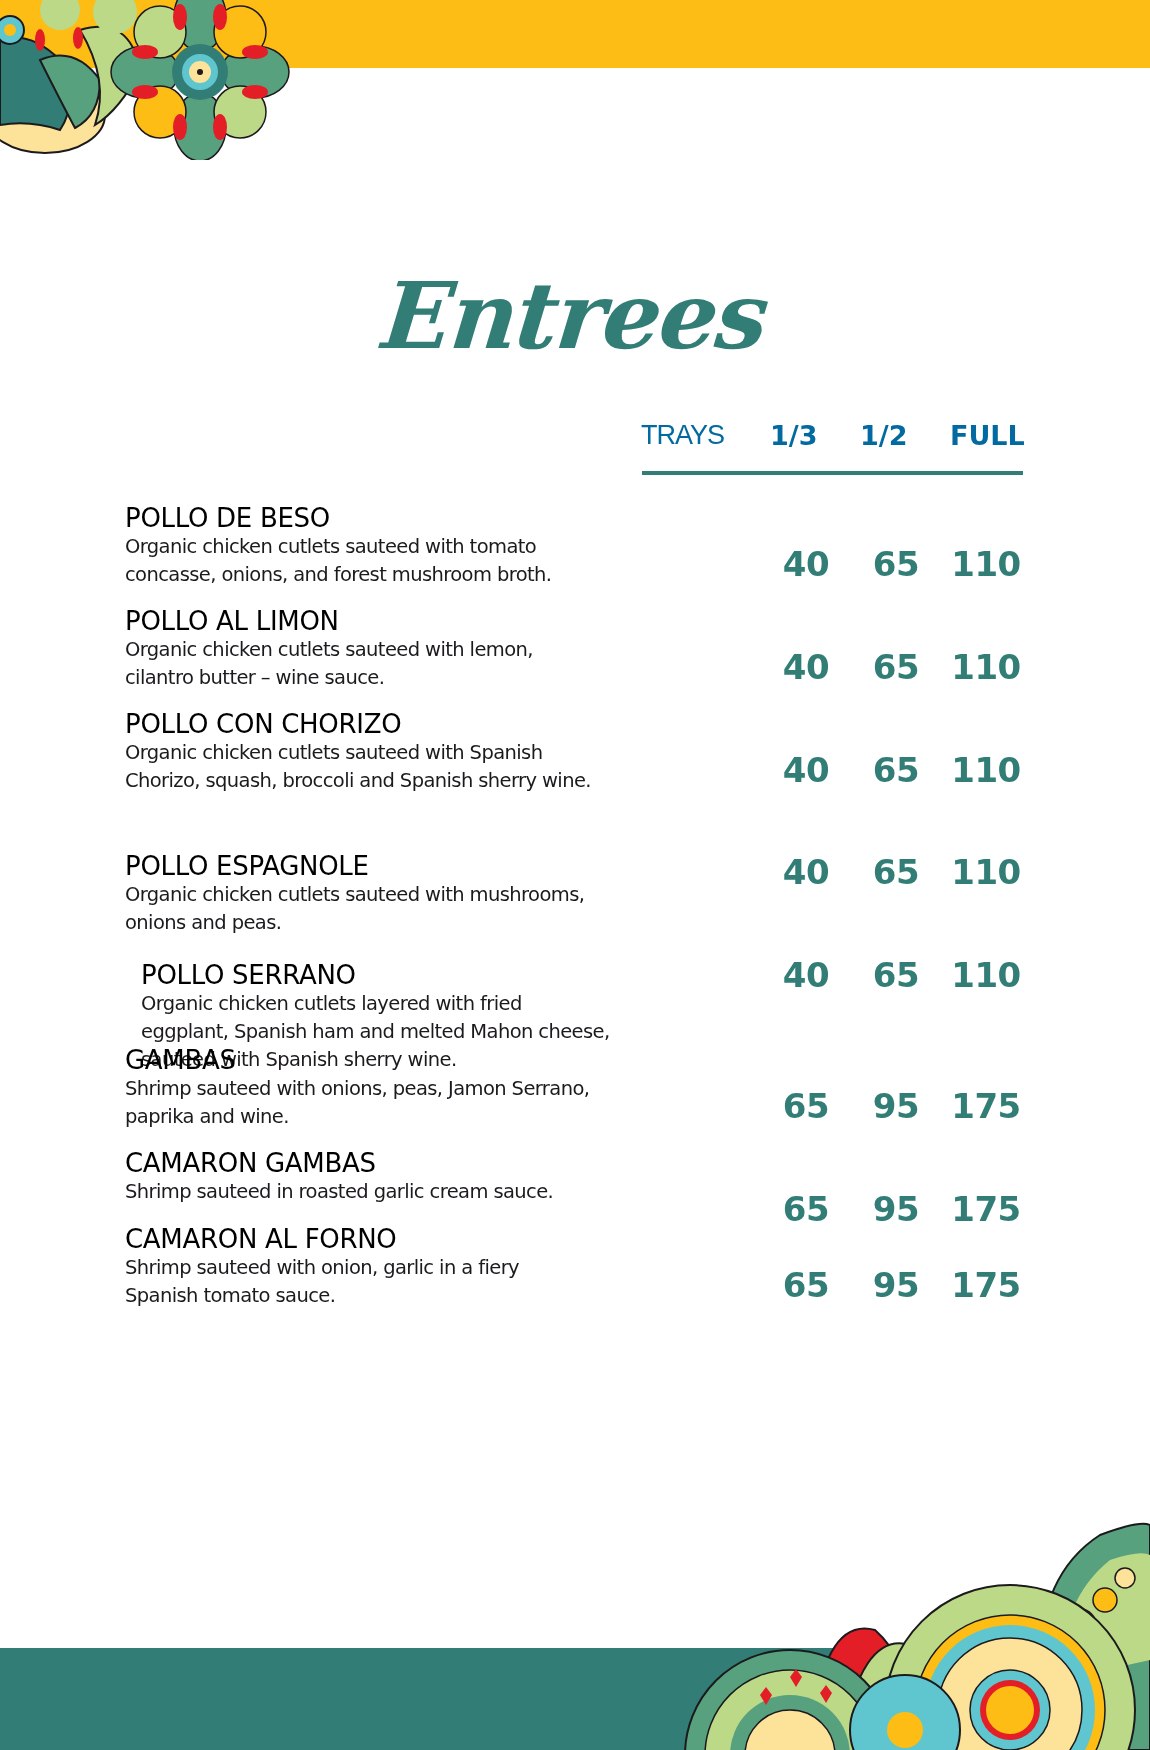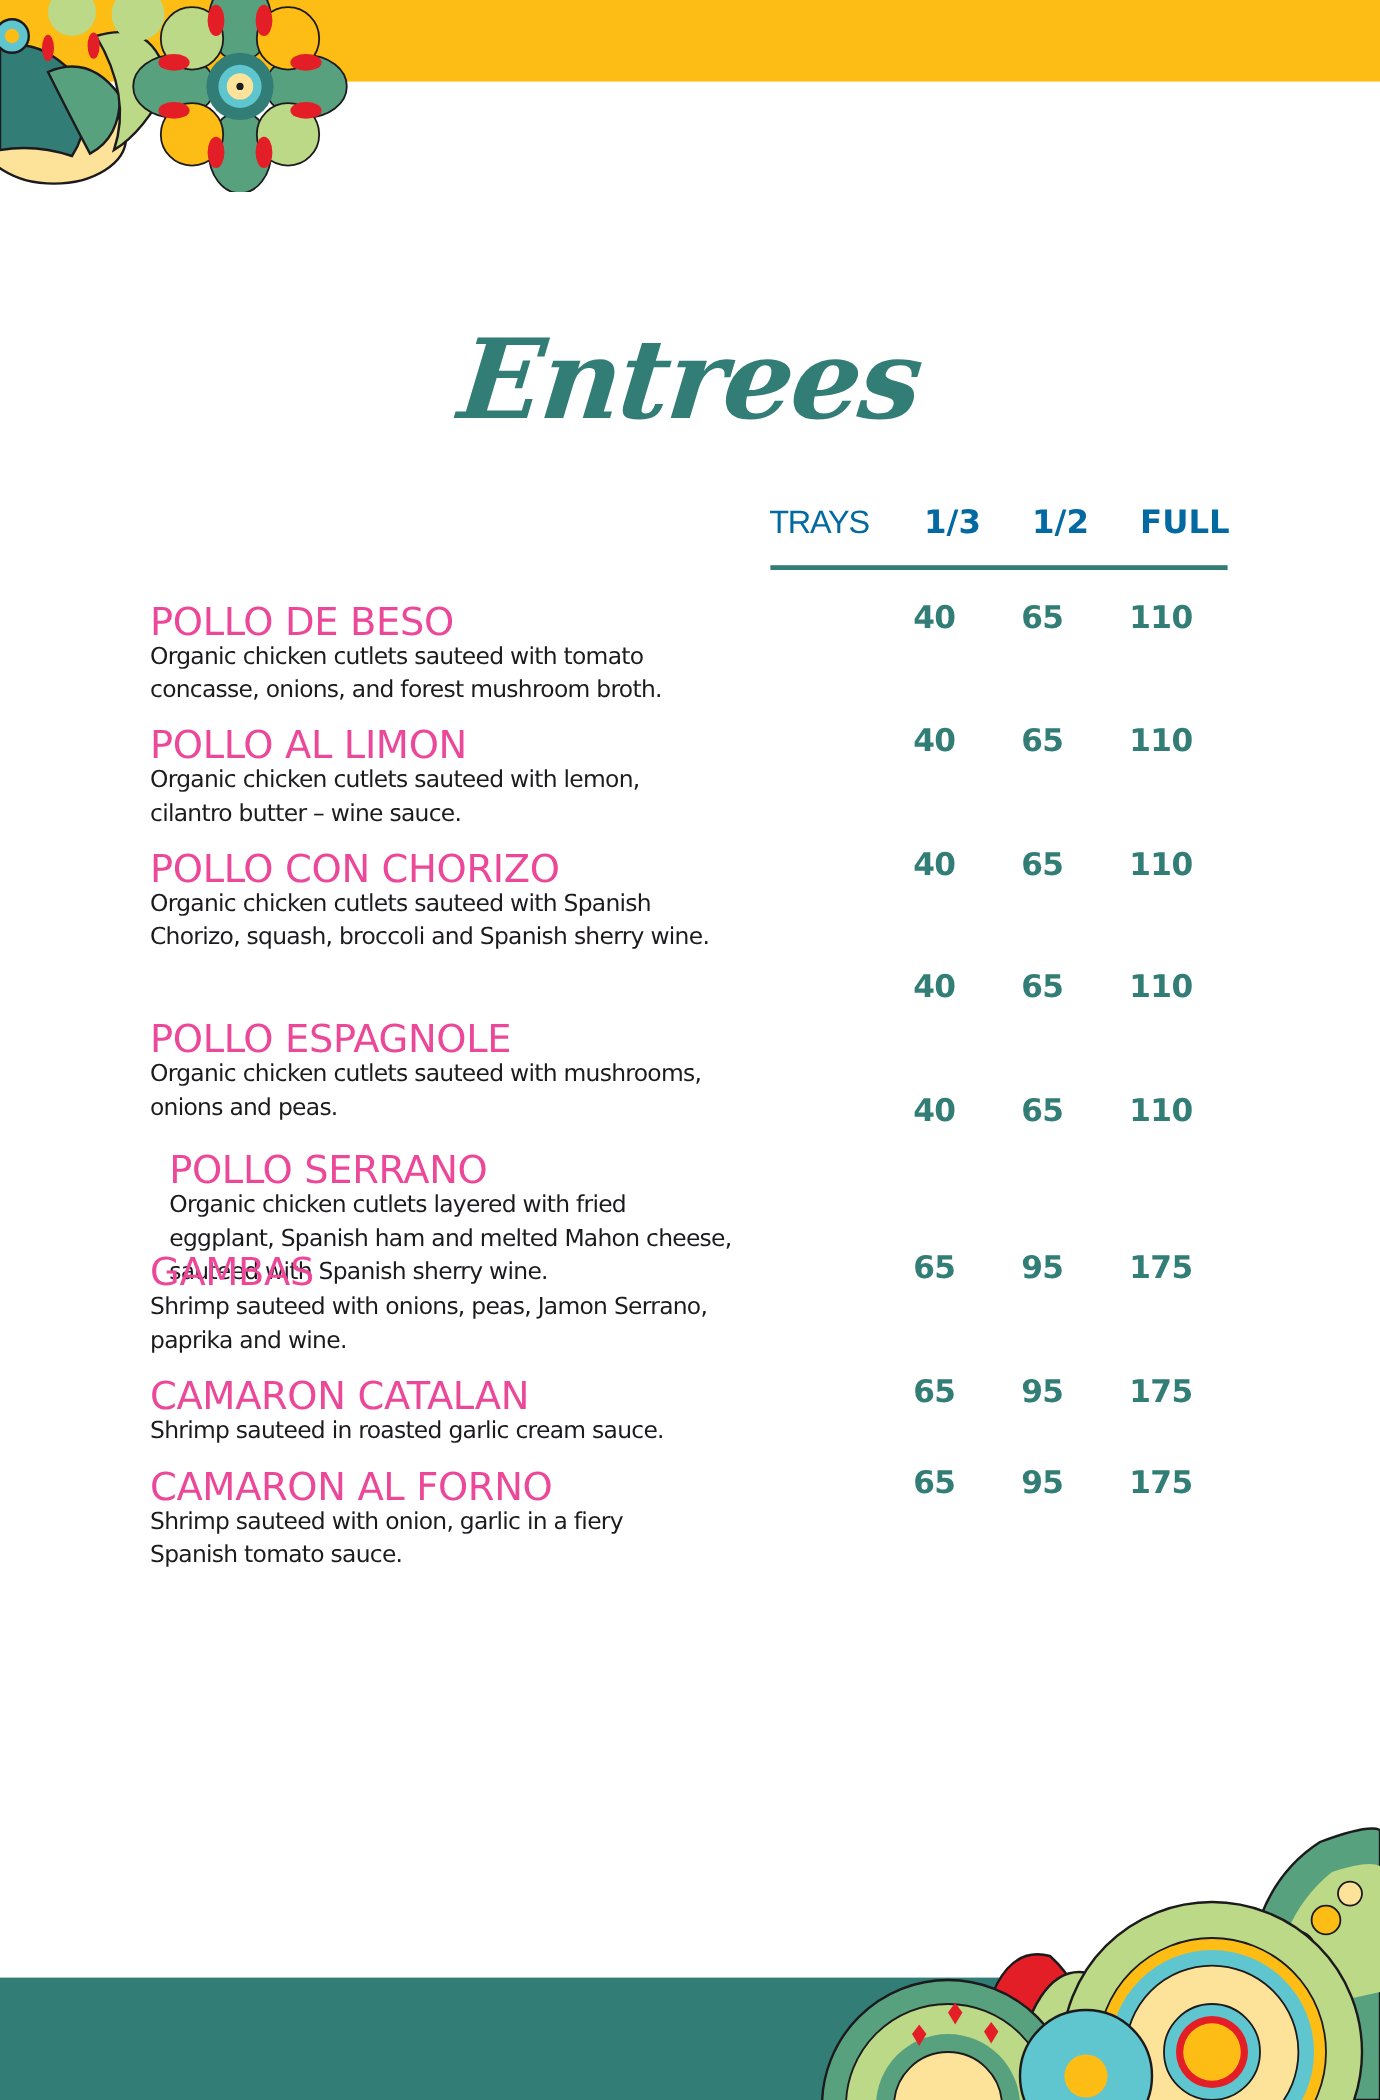--- a/index.html
+++ b/index.html
@@ -16,23 +16,23 @@
     position:absolute; left:0; width:1150px; top:262px; text-align:center;
     font-family:"DejaVu Serif", serif; font-style:italic; font-weight:bold;
     font-size:92px; color:#327e76; letter-spacing:-2px;
     transform: skewX(-6deg);
   }
   .hdr { position:absolute; top:420px; font-size:27px; color:#0369a1; }
   .hdr.trays { left:641px; font-family:"Liberation Sans", sans-serif; font-weight:normal; letter-spacing:-1px; }
   .hdr.col { font-weight:bold; font-family:"DejaVu Sans", sans-serif; width:70px; text-align:left; }
   .hdr-rule { position:absolute; left:642px; top:471px; width:381px; height:4px; background:#327e76; }
   .item { position:absolute; left:125px; width:560px; }
-  .item-name { font-size:32px; color:#ec4899; line-height:30px; letter-spacing:-0.3px; font-family:"DejaVu Sans", sans-serif; }
+  .item-name { font-size:26px; color:#000000; line-height:30px; letter-spacing:-0.3px; font-family:"DejaVu Sans", sans-serif; }
   .item-desc { font-size:19.5px; color:#1c1a1d; line-height:28px; letter-spacing:-0.6px; font-family:"DejaVu Sans", sans-serif; white-space:pre-line; }
-  .price { position:absolute; font-size:26px; font-weight:bold; color:#327e76; width:90px; text-align:left; font-family:"DejaVu Sans", sans-serif; letter-spacing:-0.5px; }
+  .price { position:absolute; font-size:34px; font-weight:bold; color:#327e76; width:90px; text-align:center; font-family:"DejaVu Sans", sans-serif; letter-spacing:-0.5px;margin-top:44px; }
 </style>
 </head>
 <body>
 
 <div class="top-band"></div>
 <div class="bottom-band"></div>
 
 <div class="deco" style="left:0;top:0;">
   <svg width="300" height="160" viewBox="0 0 300 160">
     <ellipse cx="45" cy="115" rx="60" ry="38" fill="#fde29a" stroke="#1c1a1d" stroke-width="2"></ellipse>
@@ -163,21 +163,21 @@
 <div class="item" style="top:1045px;">
   <div class="item-name">GAMBAS</div>
   <div class="item-desc">Shrimp sauteed with onions, peas, Jamon Serrano,
 paprika and wine.</div>
 </div>
 <div class="price" style="left:761px;top:1042px;">65</div>
 <div class="price" style="left:851px;top:1042px;">95</div>
 <div class="price" style="left:941px;top:1042px;">175</div>
 
 <div class="item" style="top:1148px;">
-  <div class="item-name">CAMARON CATALAN</div>
+  <div class="item-name">CAMARON GAMBAS</div>
   <div class="item-desc">Shrimp sauteed in roasted garlic cream sauce.</div>
 </div>
 <div class="price" style="left:761px;top:1145px;">65</div>
 <div class="price" style="left:851px;top:1145px;">95</div>
 <div class="price" style="left:941px;top:1145px;">175</div>
 
 <div class="item" style="top:1224px;">
   <div class="item-name">CAMARON AL FORNO</div>
   <div class="item-desc">Shrimp sauteed with onion, garlic in a fiery
 Spanish tomato sauce.</div>

